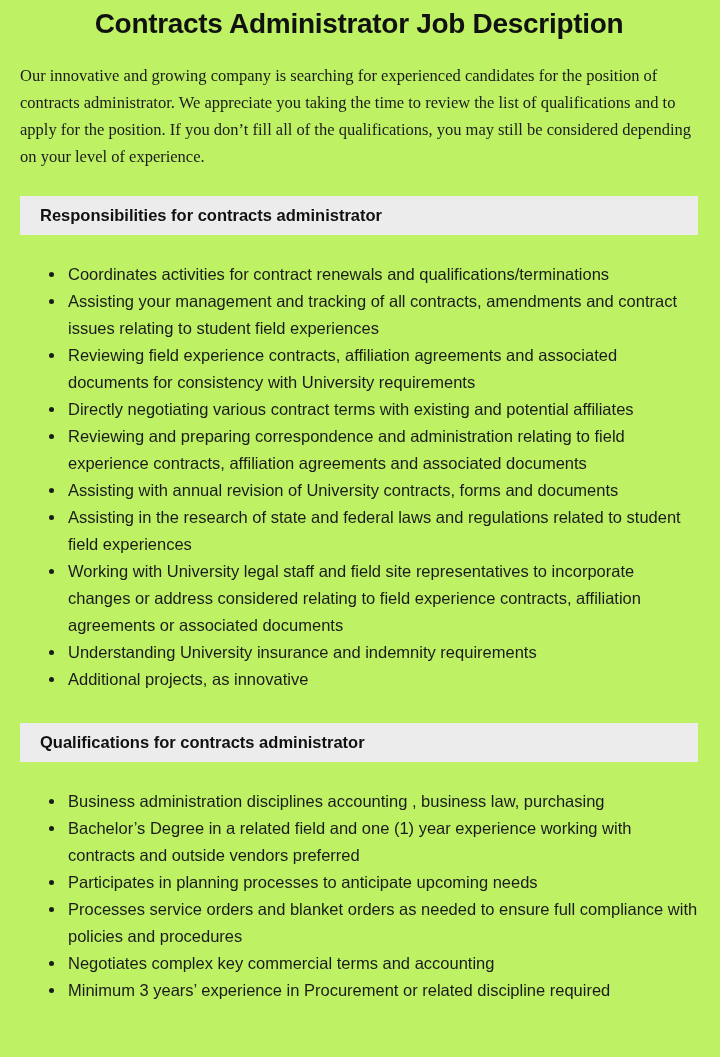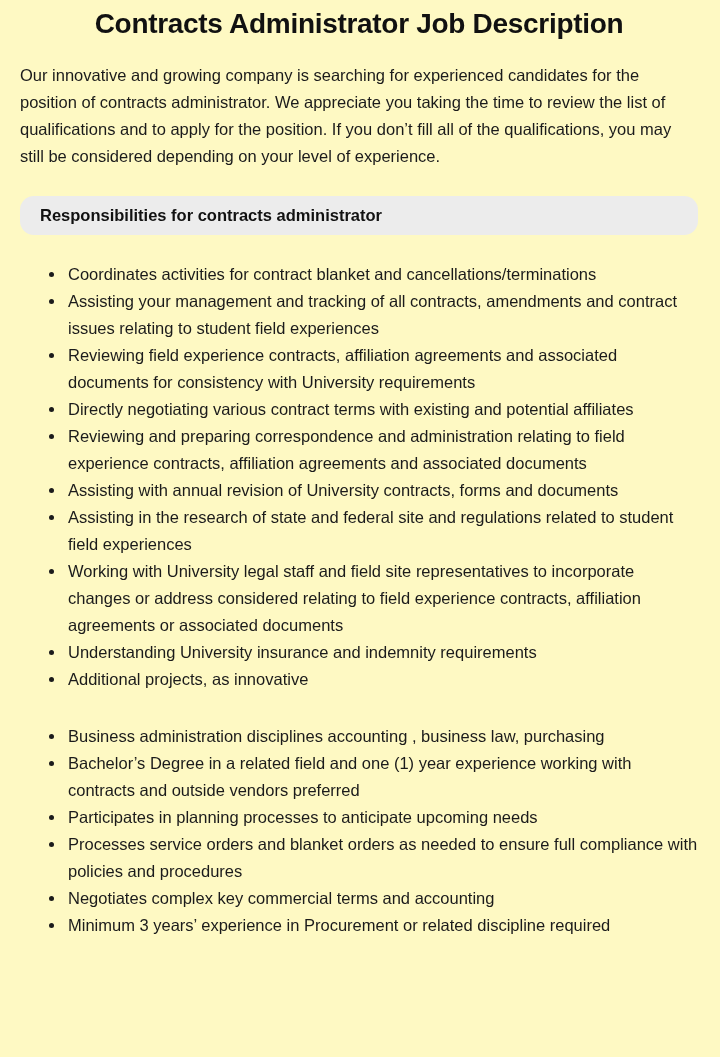--- a/index.html
+++ b/index.html
@@ -7,40 +7,40 @@
     padding: 0;
     background: #ffffff;
     font-family: "Liberation Sans", sans-serif;
     color: #1b1b1b;
   }
   .doc {
     width: 720px;
     min-height: 1057px;
     box-sizing: border-box;
     padding: 6px 22px 20px 20px;
-    background: #fef9c3;
+    background: #bef264;
   }
   h1.page-title {
     font-size: 28px;
     font-weight: 700;
     text-align: center;
     margin: 2px 0 22px 0;
     letter-spacing: -0.3px;
     color: #111111;
   }
   p.intro {
     font-size: 16.5px;
     line-height: 27px;
     margin: 12px 0 26px 0;
+    font-family: Liberation Serif, serif;
   }
   .section-header {
     background: #ececec;
     padding: 10px 20px;
     margin: 0 0 8px 0;
-    border-radius: 14px;
   }
   .section-header span {
     font-size: 16.5px;
     font-weight: 700;
     color: #111111;
   }
   ul.bullet-list {
     margin: 26px 0 30px 0;
     padding-left: 46px;
     list-style-type: disc;
@@ -59,32 +59,35 @@
 
   <h1 class="page-title">Contracts Administrator Job Description</h1>
 
   <p class="intro">Our innovative and growing company is searching for experienced candidates for the position of contracts administrator. We appreciate you taking the time to review the list of qualifications and to apply for the position. If you don’t fill all of the qualifications, you may still be considered depending on your level of experience.</p>
 
   <div class="section-header">
     <span>Responsibilities for contracts administrator</span>
   </div>
 
   <ul class="bullet-list">
-    <li>Coordinates activities for contract blanket and cancellations/terminations</li>
+    <li>Coordinates activities for contract renewals and qualifications/terminations</li>
     <li>Assisting your management and tracking of all contracts, amendments and contract issues relating to student field experiences</li>
     <li>Reviewing field experience contracts, affiliation agreements and associated documents for consistency with University requirements</li>
     <li>Directly negotiating various contract terms with existing and potential affiliates</li>
     <li>Reviewing and preparing correspondence and administration relating to field experience contracts, affiliation agreements and associated documents</li>
     <li>Assisting with annual revision of University contracts, forms and documents</li>
-    <li>Assisting in the research of state and federal site and regulations related to student field experiences</li>
+    <li>Assisting in the research of state and federal laws and regulations related to student field experiences</li>
     <li>Working with University legal staff and field site representatives to incorporate changes or address considered relating to field experience contracts, affiliation agreements or associated documents</li>
     <li>Understanding University insurance and indemnity requirements</li>
     <li>Additional projects, as innovative</li>
   </ul>
 
+  <div class="section-header">
+    <span>Qualifications for contracts administrator</span>
+  </div>
 
   <ul class="bullet-list">
     <li>Business administration disciplines accounting , business law, purchasing</li>
     <li>Bachelor’s Degree in a related field and one (1) year experience working with contracts and outside vendors preferred</li>
     <li>Participates in planning processes to anticipate upcoming needs</li>
     <li>Processes service orders and blanket orders as needed to ensure full compliance with policies and procedures</li>
     <li>Negotiates complex key commercial terms and accounting</li>
     <li>Minimum 3 years’ experience in Procurement or related discipline required</li>
   </ul>
 

